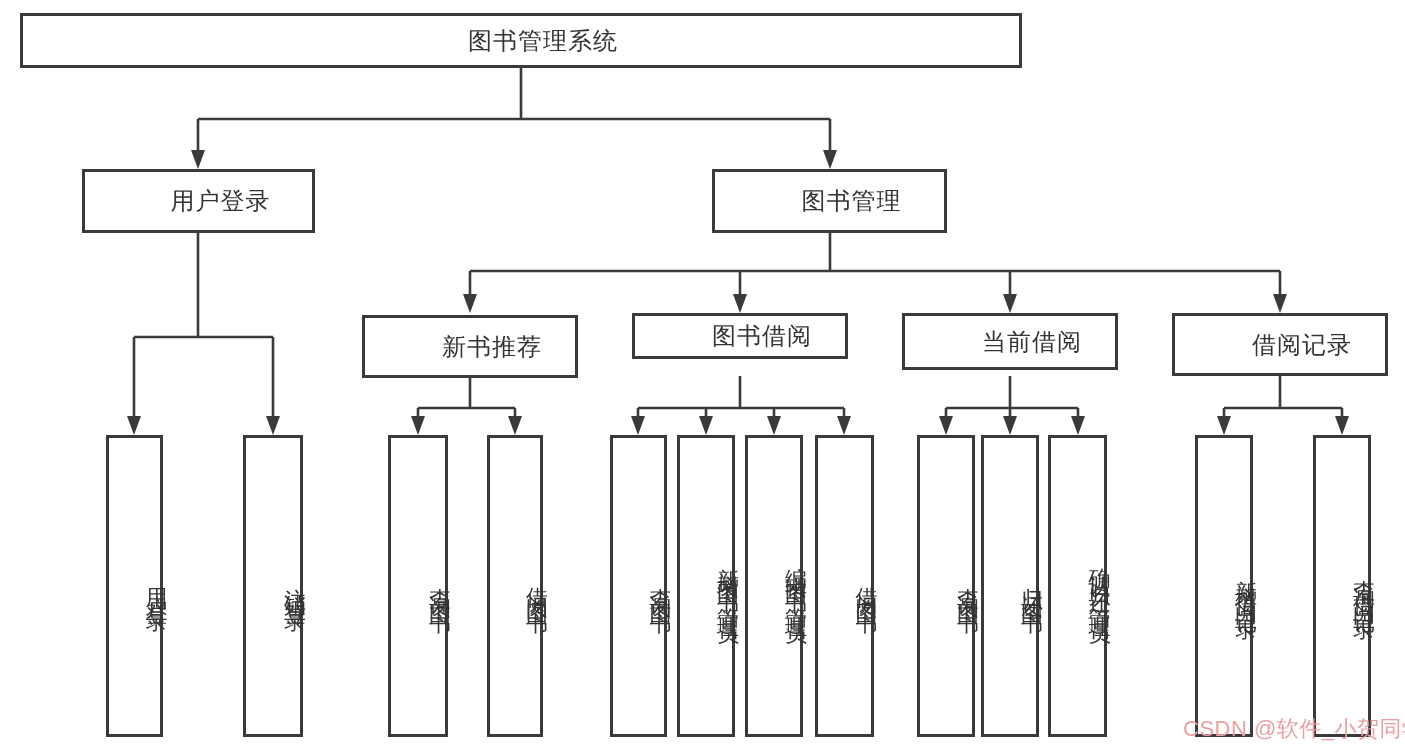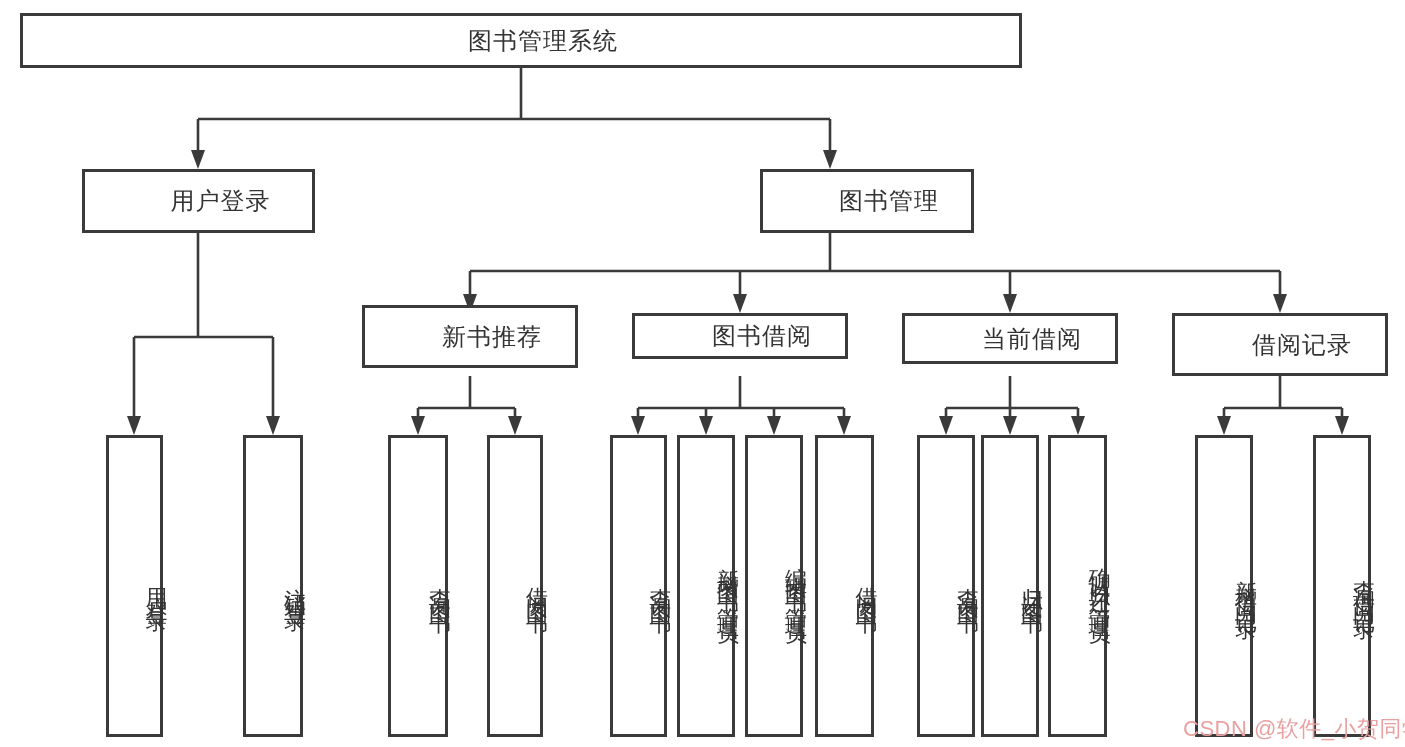--- a/index.html
+++ b/index.html
@@ -89,25 +89,25 @@
       <polygon points="1071,416 1085,416 1078,435"></polygon>
 
       <polygon points="1217,416 1231,416 1224,435"></polygon>
       <polygon points="1335,416 1349,416 1342,435"></polygon>
     </g>
   </svg>
 
   <div class="node h" style="left:20px;top:13px;width:1002px;height:55px;">图书管理系统</div>
 
   <div class="node h" style="left:82px;top:169px;width:233px;height:64px;">用户登录</div>
-  <div class="node h" style="left:712px;top:169px;width:214px;height:64px;margin-left:48px;">图书管理</div>
+  <div class="node h" style="left:712px;top:169px;width:235px;height:64px;">图书管理</div>
 
-  <div class="node h" style="left:362px;top:305px;width:216px;height:63px;">新书推荐</div>
+  <div class="node h" style="left:362px;top:315px;width:216px;height:63px;">新书推荐</div>
   <div class="node h" style="left:632px;top:313px;width:216px;height:46px;">图书借阅</div>
-  <div class="node h" style="left:902px;top:313px;width:216px;height:51px;">当前借阅</div>
+  <div class="node h" style="left:902px;top:313px;width:216px;height:57px;">当前借阅</div>
   <div class="node h" style="left:1172px;top:313px;width:216px;height:63px;">借阅记录</div>
 
   <div class="node v" style="left:106px;top:435px;width:57px;height:302px;">用户登录</div>
   <div class="node v" style="left:243px;top:435px;width:60px;height:302px;">注销登录</div>
 
   <div class="node v" style="left:388px;top:435px;width:60px;height:302px;">查询图书</div>
   <div class="node v" style="left:487px;top:435px;width:56px;height:302px;">借阅图书</div>
 
   <div class="node v" style="left:610px;top:435px;width:57px;height:302px;">查询图书</div>
   <div class="node v" style="left:677px;top:435px;width:58px;height:302px;">新增图书（管理员）</div>

